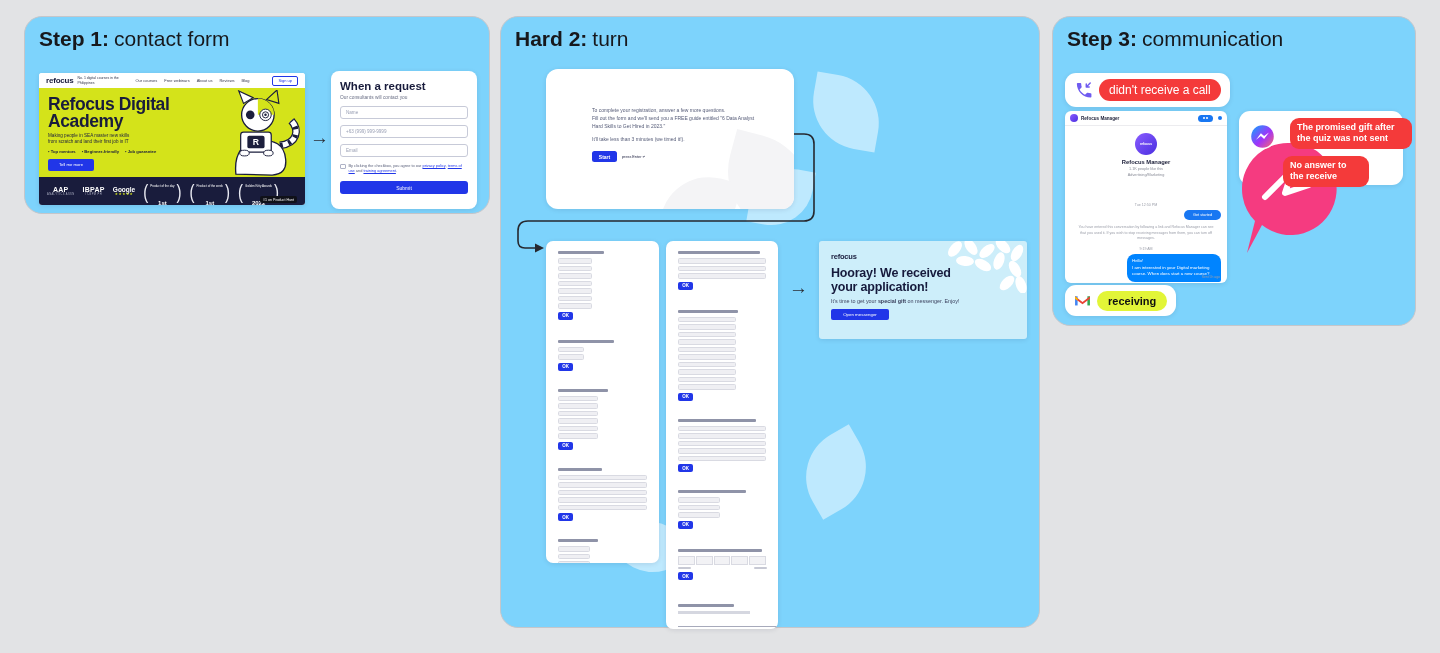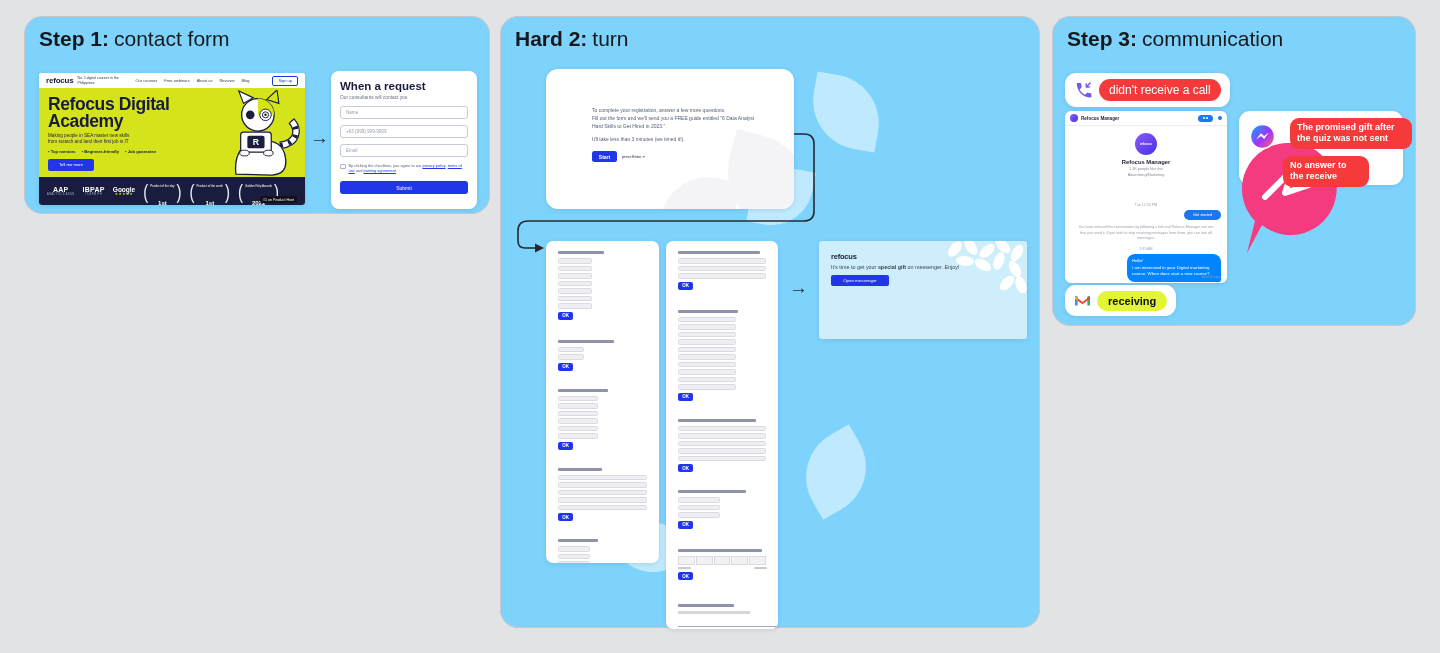--- a/index.html
+++ b/index.html
@@ -361,20 +361,24 @@
           <ellipse cx="76" cy="12" rx="5" ry="9" transform="rotate(30 76 12)"></ellipse>
           <ellipse cx="24" cy="20" rx="5" ry="9" transform="rotate(95 24 20)"></ellipse>
           <ellipse cx="42" cy="24" rx="5" ry="9" transform="rotate(-60 42 24)"></ellipse>
           <ellipse cx="58" cy="20" rx="5" ry="9" transform="rotate(20 58 20)"></ellipse>
           <ellipse cx="74" cy="28" rx="5" ry="9" transform="rotate(-30 74 28)"></ellipse>
           <ellipse cx="66" cy="42" rx="5" ry="9" transform="rotate(45 66 42)"></ellipse>
           <ellipse cx="80" cy="44" rx="5" ry="9" transform="rotate(-20 80 44)"></ellipse>
         </g>
       </svg>
       <div class="hr-logo" data-interactable="false">refocus</div>
+      <div class="hr-title" data-interactable="false">
+        <div>Hooray! We received</div>
+        <div>your application!</div>
+      </div>
       <div class="hr-sub" data-interactable="false"><span>It's time to get your </span><b>special gift</b><span> on messenger. Enjoy!</span></div>
       <button class="hr-btn" data-interactable="true">Open messenger</button>
     </div>
   </section>
 
   <section class="panel" style="left:1052px;top:16px;width:364px;height:310px;" data-interactable="false">
     <div class="panel-title" data-interactable="false">
       <b data-interactable="false">Step 3:</b><span data-interactable="false">communication</span>
     </div>
 

